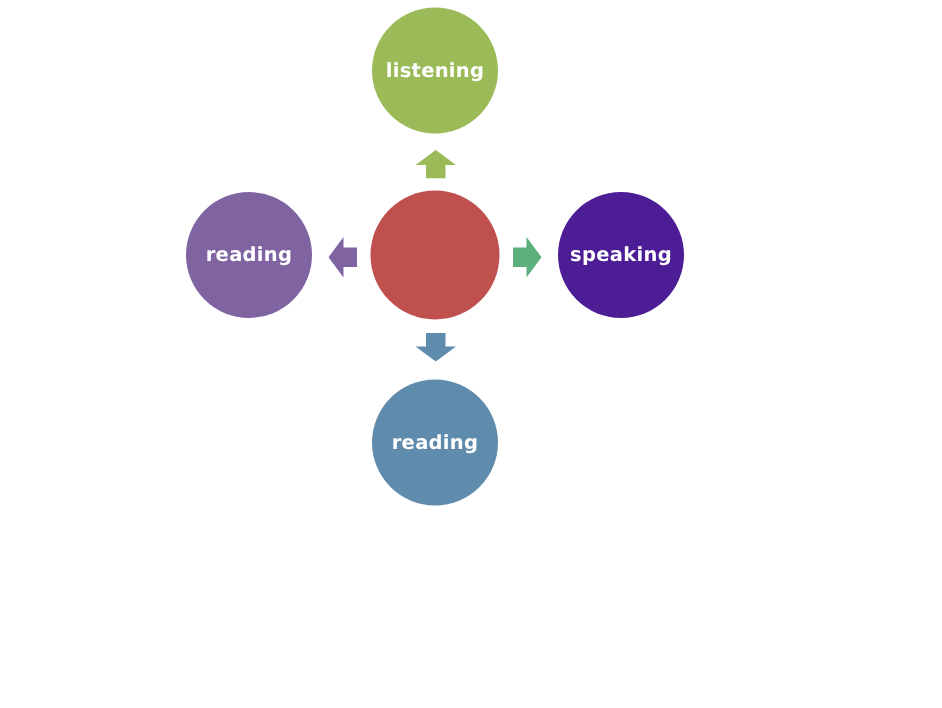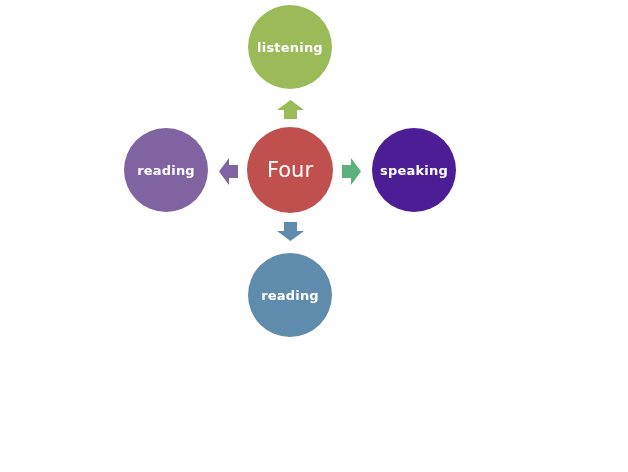--- a/index.html
+++ b/index.html
@@ -25,21 +25,20 @@
 
 <div class="circle small" style="left:124px; top:128px; background:#8064A2;">
   <span>reading</span>
 </div>
 <svg class="arrow" style="left:219px; top:158px;" width="19" height="27" viewBox="0 0 19 27">
   <polygon points="0,13.5 10,0 10,7 19,7 19,20 10,20 10,27" fill="#8064A2"></polygon>
 </svg>
 
 <div class="circle center" style="left:247px; top:127px; background:#C0504D;">
   <div>
-    <span>Four</span>
   </div>
 </div>
 
 <svg class="arrow" style="left:342px; top:158px;" width="19" height="27" viewBox="0 0 19 27">
   <polygon points="19,13.5 9,0 9,7 0,7 0,20 9,20 9,27" fill="#5BB07B"></polygon>
 </svg>
 <div class="circle small" style="left:372px; top:128px; background:#4c1d95;">
   <span>speaking</span>
 </div>
 

